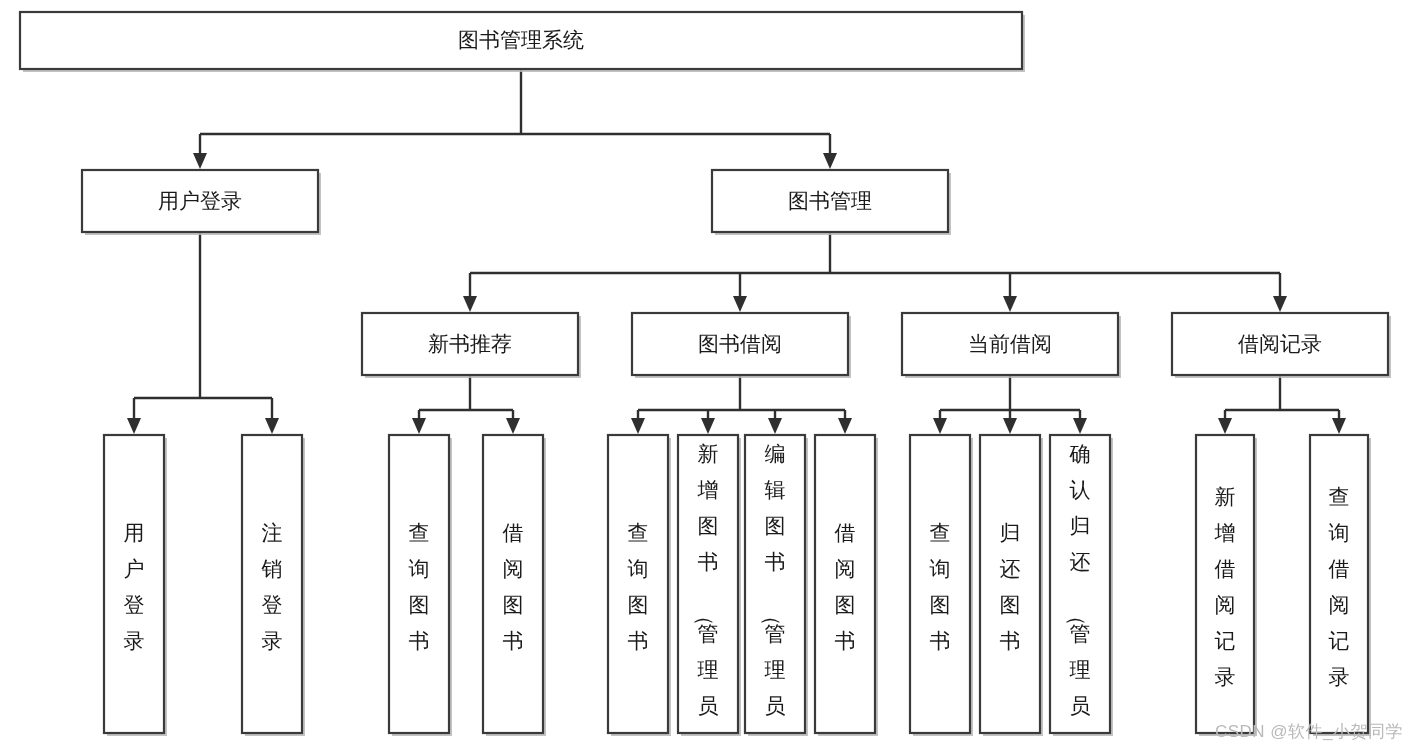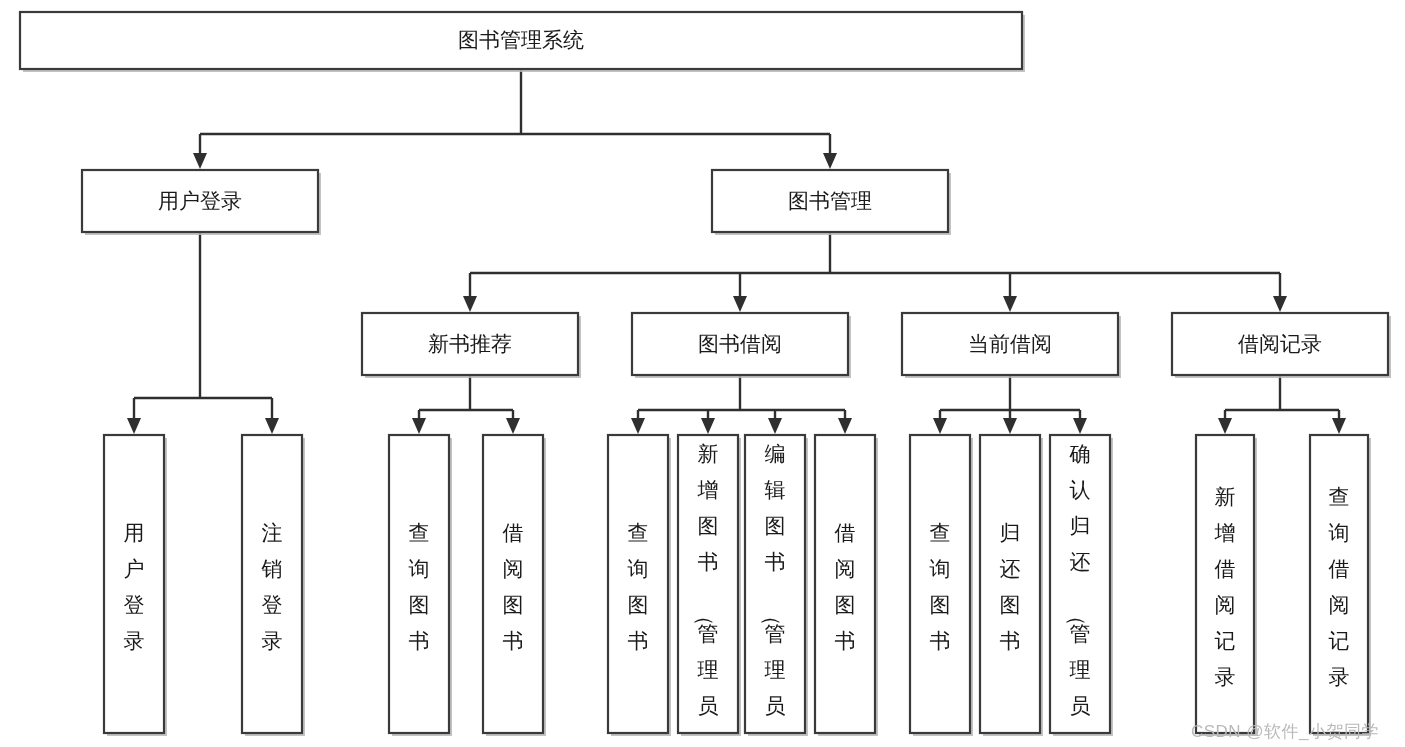--- a/index.html
+++ b/index.html
@@ -57,21 +57,21 @@
     dominant-baseline: middle;
   }
   .node-label-v {
     font-family: "Liberation Sans", "DejaVu Sans", sans-serif;
     font-size: 21px;
     fill: #1a1a1a;
     text-anchor: middle;
   }
   .watermark-text {
     position: absolute;
-    right: 26px;
+    right: 2px;
     bottom: 4px;
     font-family: "Liberation Sans", "DejaVu Sans", sans-serif;
     font-size: 17px;
     color: #b9b9b9;
     letter-spacing: 0.5px;
     white-space: nowrap;
     user-select: none;
   }
 </style>
 </head>

